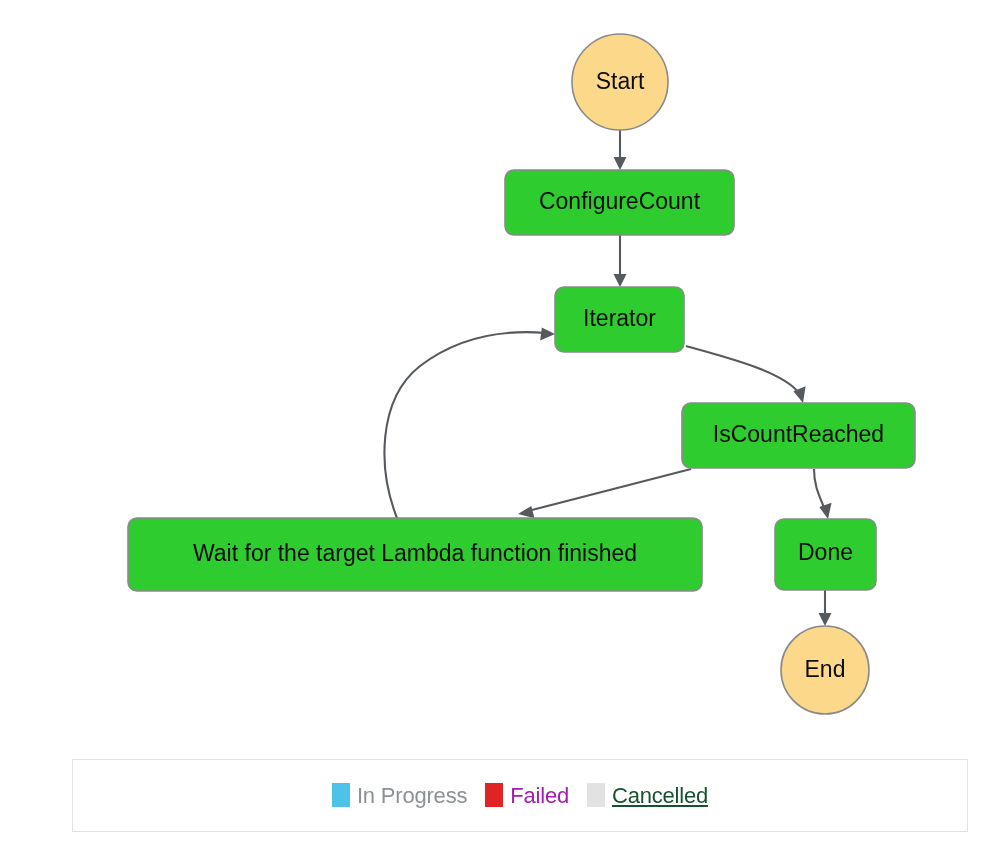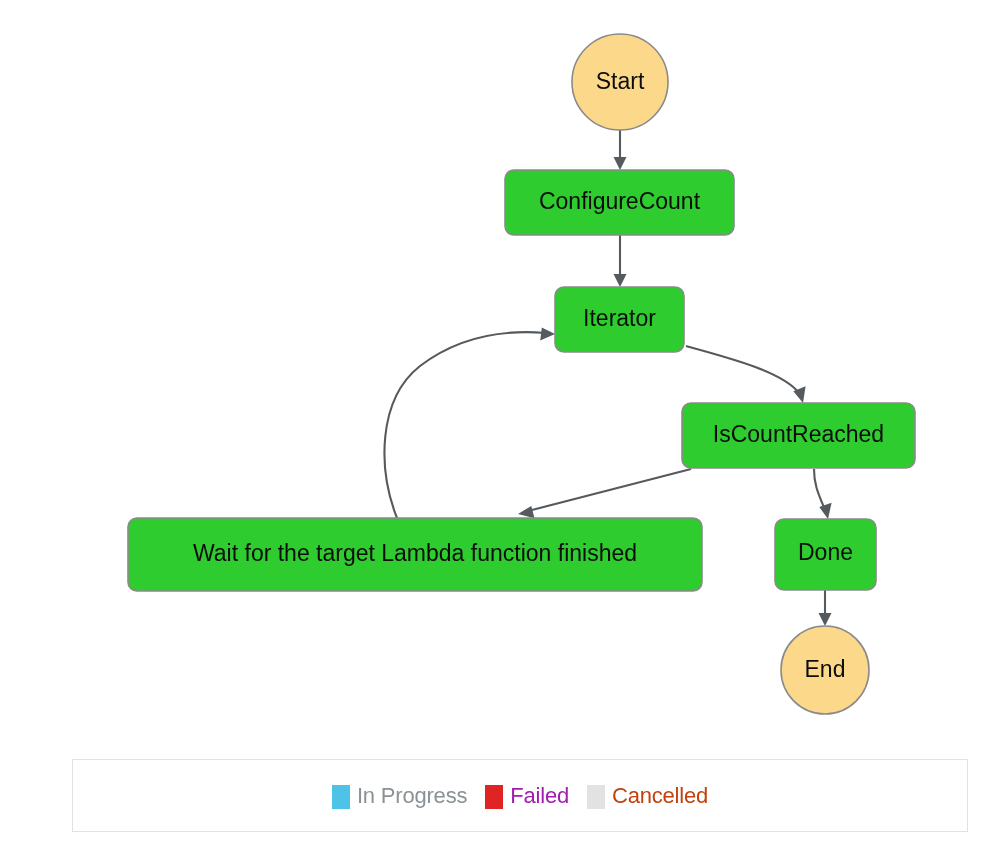--- a/index.html
+++ b/index.html
@@ -81,21 +81,21 @@
     align-items: center;
     justify-content: center;
   }
   .legend-inner {
     display: flex;
     align-items: center;
     gap: 18px;
   }
   .legend-item {
     display: flex;
-    align-items: flex-end;
+    align-items: flex-start;
     gap: 7px;
   }
   .legend-swatch {
     width: 18px;
     height: 24px;
     flex: 0 0 auto;
     display: block;
   }
   .legend-text {
     font-family: "Liberation Sans", "DejaVu Sans", sans-serif;
@@ -197,18 +197,18 @@
     </div>
 
 
     <div class="legend-item">
       <span class="legend-swatch" style="background: rgb(224, 36, 36);"></span>
       <span class="legend-text" style="color: #a21caf;">Failed</span>
     </div>
 
     <div class="legend-item">
       <span class="legend-swatch" style="background: rgb(226, 226, 226);"></span>
-      <span class="legend-text" style="color: #c2410c;">Cancelled</span>
+      <span class="legend-text" style="color: #14532d; text-decoration: underline;">Cancelled</span>
     </div>
 
 
   </div>
 </div>
 
 </body></html>

